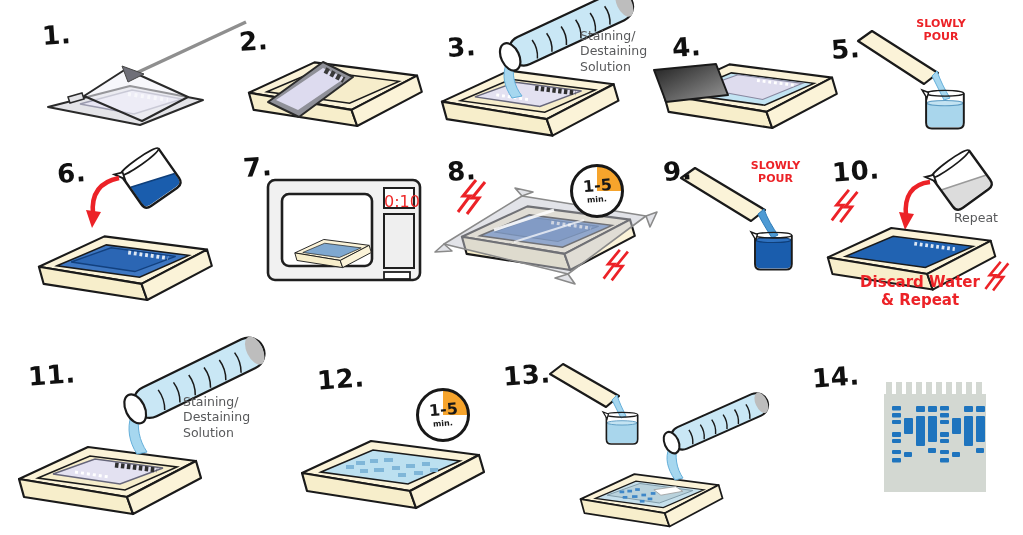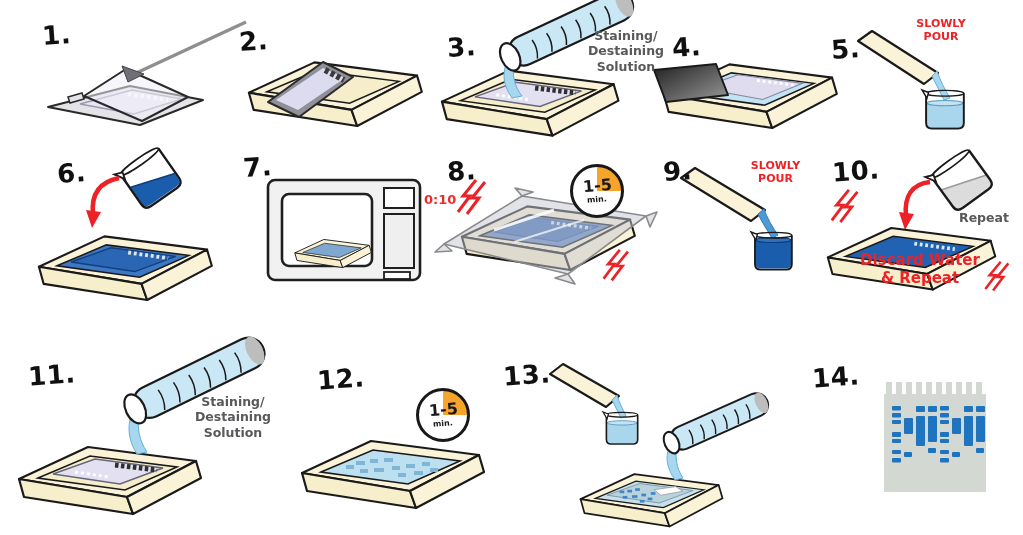--- a/index.html
+++ b/index.html
@@ -3,33 +3,33 @@
 <meta charset="utf-8">
 <style>
   html,body{margin:0;padding:0;background:#fff;}
   body{width:1023px;height:535px;position:relative;overflow:hidden;
        font-family:"DejaVu Sans","Liberation Sans",sans-serif;}
   .canvas{position:absolute;inset:0;background:#ffffff;}
   .step{position:absolute;}
   .step svg{position:absolute;left:0;top:0;overflow:visible;}
   .num{position:absolute;font-weight:700;font-size:26px;color:#101010;
        transform:rotate(-4deg);letter-spacing:0.5px;z-index:5;}
-  .lbl{position:absolute;color:#58595B;font-size:12.5px;font-weight:700;
-       line-height:1.22;text-align:center;white-space:pre-line;z-index:5;}
+  .lbl{position:absolute;color:#58595B;font-size:12.5px;font-weight:400;
+       line-height:1.22;text-align:left;white-space:pre-line;z-index:5;}
   .warn{position:absolute;color:#EC2227;font-weight:700;font-size:11px;
         text-align:center;white-space:pre-line;line-height:1.18;z-index:5;}
   .warn.big{font-size:15px;}
   .timer{position:absolute;width:54px;height:54px;border-radius:50%;
          border:3.4px solid #181818;box-sizing:border-box;
          background:conic-gradient(from 0deg at 50% 50%, #F6A42C 0deg 90deg, #ffffff 90deg 360deg);
          display:flex;flex-direction:column;align-items:center;justify-content:center;z-index:6;}
   .timer-value{font-weight:700;font-size:16px;line-height:1;color:#181818;transform:rotate(-5deg);}
   .timer-unit{font-weight:700;font-size:8px;color:#181818;margin-top:1px;transform:rotate(-5deg);}
   .mw-display{position:absolute;width:32px;text-align:center;color:#EE2B2B;
-              font-weight:700;font-size:13px;z-index:6;margin-left:40px;}
+              font-weight:400;font-size:16px;z-index:6;}
 </style>
 </head>
 <body>
 
 <svg width="0" height="0" style="position:absolute" aria-hidden="true">
   <defs>
     <linearGradient id="gradDark" x1="0" y1="0" x2="1" y2="1">
       <stop offset="0" stop-color="#1f1f1f"></stop>
         <stop offset="1" stop-color="#9a9a9a"></stop>
     </linearGradient>
@@ -205,21 +205,21 @@
         <path d="M5,4 L5,40 Q5,47 12,47 L44,47 Q51,47 51,40 L51,4" fill="none" stroke="#1a1a1a" stroke-width="2.4"></path>
         <ellipse cx="28" cy="4" rx="23" ry="3.5" fill="none" stroke="#1a1a1a" stroke-width="1.6"></ellipse>
         <polygon points="8,3 0,0 6,10" fill="#ffffff" stroke="#1a1a1a" stroke-width="1.8"></polygon>
       </g>
     </svg>
   </div>
 
   <div class="step" style="left:826px;top:148px;width:197px;height:170px">
     <div class="num" style="left:6px;top:8px">10.</div>
     <div class="lbl" style="left:128px;top:62px;width:60px">Repeat</div>
-    <div class="warn big" style="left:14px;top:104px;width:160px">Discard Water
+    <div class="warn big" style="left:14px;top:126px;width:160px">Discard Water
 &amp; Repeat</div>
     <svg width="197" height="170" viewBox="0 0 197 170">
       <g transform="translate(108,8) rotate(-36 28 24)">
         <path d="M6,20 L50,34 L50,40 Q50,45.5 44,45.5 L12,45.5 Q6,45.5 6,40 Z" fill="#DCDCDC"></path>
         <line x1="6" y1="20" x2="50" y2="34" stroke="#9a9a9a" stroke-width="1.6"></line>
         <path d="M5,4 L5,40 Q5,47 12,47 L44,47 Q51,47 51,40 L51,4" fill="none" stroke="#1a1a1a" stroke-width="2.4"></path>
         <ellipse cx="28" cy="4" rx="23" ry="3.5" fill="none" stroke="#1a1a1a" stroke-width="1.6"></ellipse>
         <polygon points="8,3 0,0 6,10" fill="#ffffff" stroke="#1a1a1a" stroke-width="1.8"></polygon>
       </g>
       <path d="M104,34 C86,36 78,48 80,68" stroke="#EC2227" stroke-width="4.5" fill="none"></path>

